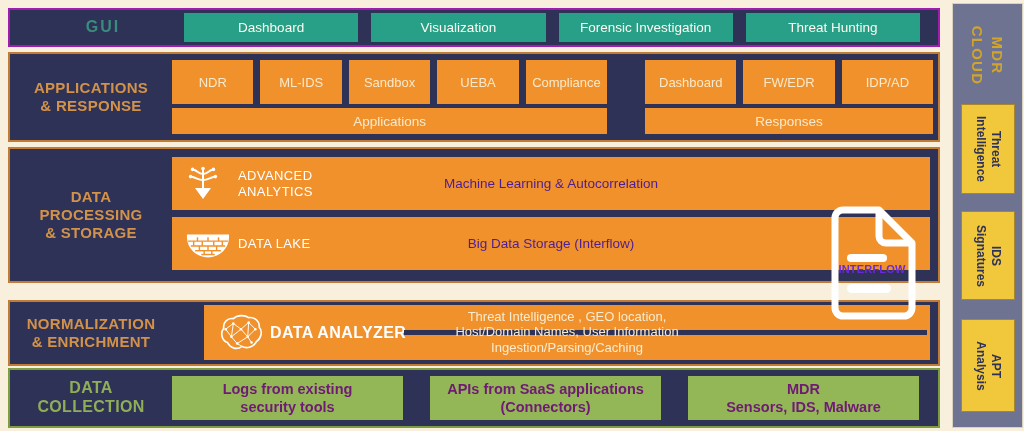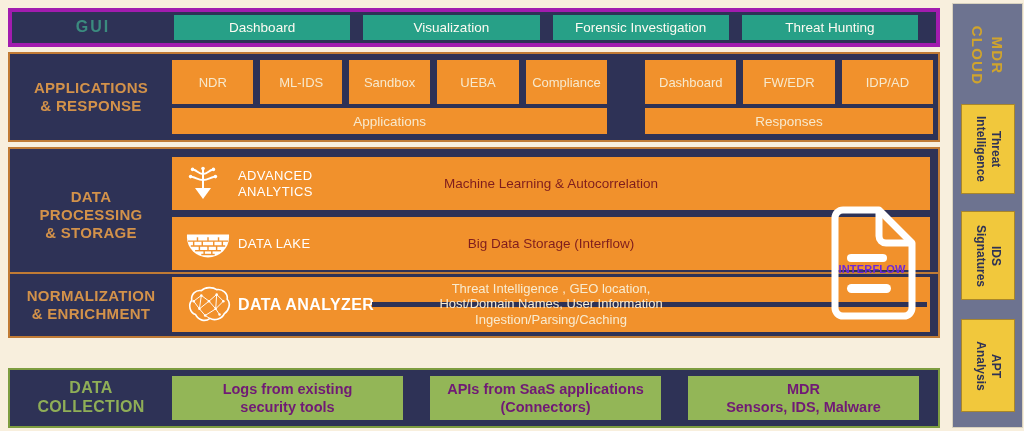--- a/index.html
+++ b/index.html
@@ -1,24 +1,24 @@
 <!DOCTYPE html>
 <html><head>
 <meta charset="utf-8">
 <style>
   html,body{margin:0;padding:0;background:#f8efdd;}
   *{box-sizing:border-box;}
   .stage{position:relative;width:1024px;height:431px;background:#f8efdd;font-family:"Liberation Sans",sans-serif;overflow:hidden;}
 
   
   .row{position:absolute;left:8px;width:932px;background:#2e3256;display:flex;}
-  #row-gui {top:8px;height:39px;border:4px solid #a21caf;}
+  #row-gui {top:8px;height:39px;border:2px solid #a21caf;padding-left:12px;}
   #row-apps{top:52px;height:90px;border:2px solid #c07b35;}
   #row-proc{top:147px;height:136px;border:2px solid #c07b35;}
-  #row-norm{top:272px;height:66px;border:2px solid #c07b35;}
+  #row-norm{top:300px;height:66px;border:2px solid #c07b35;gap:32px;}
   #row-coll{top:368px;height:60px;border:2px solid #7e9d40;}
 
   .row-label{flex:0 0 162px;display:flex;align-items:center;justify-content:center;
     text-align:center;font-weight:bold;white-space:pre-line;line-height:1.18;}
   .lbl-teal  {color:#3b8b7f;font-size:16px;letter-spacing:2px;}
   .lbl-orange{color:#d3924a;font-size:15px;letter-spacing:.3px;}
   .lbl-green {color:#8fae57;font-size:16px;letter-spacing:.3px;}
 
   
   .gui-zone{flex:1;display:flex;gap:13px;padding:3px 18px 3px 0;}
@@ -36,21 +36,21 @@
   .bar-orange{height:26px;background:#f1912c;color:#f7e9cd;display:flex;align-items:center;
     justify-content:center;font-size:13.5px;}
 
   
   .proc-zone{flex:1;display:flex;flex-direction:column;gap:7px;padding:8px 8px 11px 0;}
   .proc-bar{flex:1;position:relative;background:#f1912c;display:flex;align-items:center;padding-left:14px;}
   .bar-icon{flex:0 0 44px;display:flex;align-items:center;}
   .bar-title{flex:0 0 122px;color:#ffffff;font-weight:normal;font-size:13px;letter-spacing:.4px;
     white-space:pre-line;line-height:1.18;margin-left:8px;}
   .bar-center{position:absolute;left:0;right:0;top:0;bottom:0;display:flex;align-items:center;
-    justify-content:center;color:#7f1d1d;font-size:13.5px;pointer-events:none;}
+    justify-content:center;color:#4c1d95;font-size:13.5px;pointer-events:none;}
 
   
   .norm-zone{flex:1;display:flex;padding:3px 8px 4px 0;}
   .analyzer-bar{flex:1;position:relative;background:#f1912c;display:flex;align-items:center;padding-left:14px;}
   .analyzer-title{flex:0 0 138px;color:#ffffff;font-weight:bold;font-size:16px;letter-spacing:.4px;margin-left:6px;}
   .norm-divider{position:absolute;left:200px;right:3px;top:50%;margin-top:-3px;height:5px;background:#2e3256;}
   .norm-text{position:absolute;left:0;right:0;top:0;bottom:0;display:flex;flex-direction:column;
     justify-content:space-between;align-items:center;padding:4px 0 7px;color:#f8ebd0;font-size:13px;
     line-height:1.18;text-align:center;pointer-events:none;}
   .norm-top{white-space:pre-line;}

